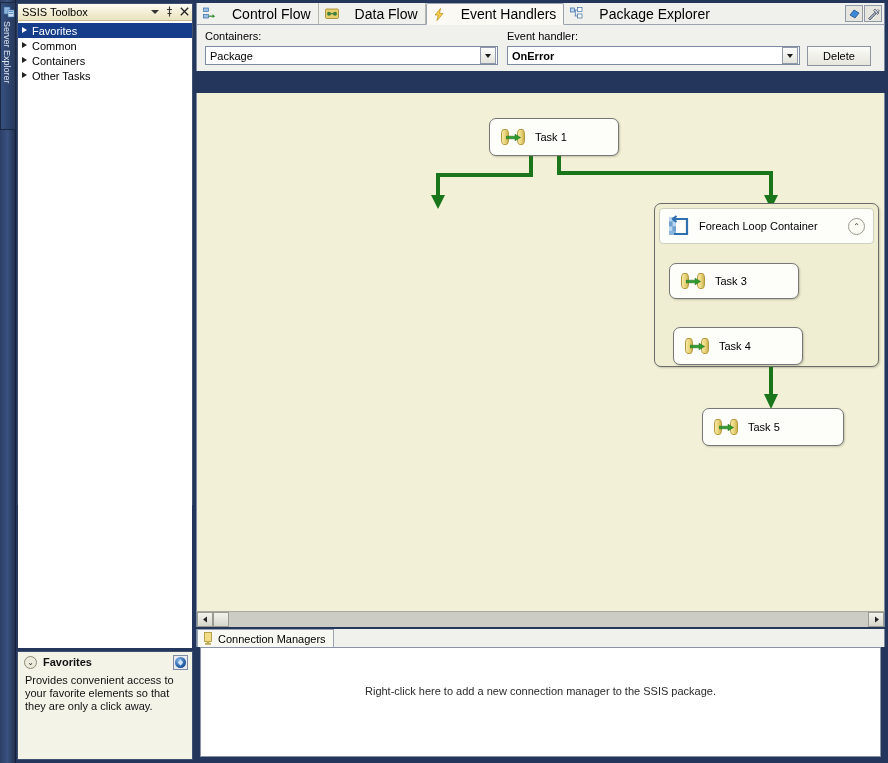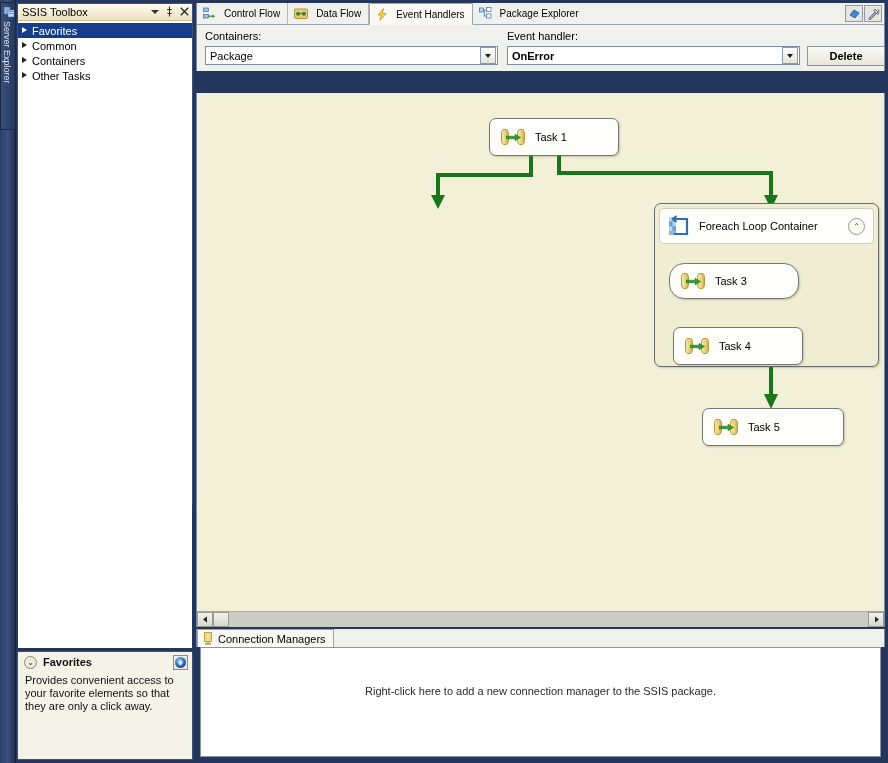--- a/index.html
+++ b/index.html
@@ -121,22 +121,22 @@
   }
 
   
   .designer-tabs {
     position: relative; height: 22px; background: #f0f0ec;
     border-bottom: 1px solid #9aa3b0;
     border-left: 1px solid #7a8aa5; border-right: 1px solid #7a8aa5;
     display:flex; align-items: flex-end;
   }
   .dt {
-    height: 21px; display:flex; align-items:center; gap:8px;
-    padding: 0 7px 0 6px; font-size: 10px; color:#000;
+    height: 21px; display:flex; align-items:center; gap:16px;
+    padding: 0 7px 0 6px; font-size: 14px; color:#000;
     border-right: 1px solid #b8b8ae;
     cursor: default;
     text-align: right;
   }
   .dt.active {
     background: #faf9f4;
     border: 1px solid #9aa3b0; border-bottom: 1px solid #faf9f4;
     border-radius: 2px 2px 0 0;
     margin-bottom: -1px; height: 22px;
   }
@@ -422,21 +422,21 @@
             <i></i>
           </span>
       </div>
       <span class="lbl" style="left:310px; top:5px;">Event handler:</span>
       <div class="combo" style="left:310px; top:21px; width:293px;">
         <span class="combo-val bold">OnError</span>
         <span class="combo-btn">
             <i></i>
           </span>
       </div>
-      <div class="btn" style="left:610px; top:21px; width:78px;font-weight:bold;">Delete</div>
+      <div class="btn" style="left:610px; top:21px; width:64px;">Delete</div>
     </div>
 
     <div class="surface">
 
       <svg width="689" height="518" style="position:absolute;left:0;top:0;">
         <g fill="none" stroke="#19761a" stroke-width="4">
 
           <path d="M334 63 L334 82 L241 82 L241 104"></path>
 
           <path d="M362 63 L362 80 L574 80 L574 104"></path>
@@ -478,21 +478,21 @@
               <rect x="4.7" y="11.6" width="3.3" height="4.3" fill="#6fa0d0"></rect>
               <path d="M6 4 H19 V19 H6" fill="none" stroke="#2f6fb0" stroke-width="2.2"></path>
               <path d="M8.5 1 L5 4 L8.5 7" fill="none" stroke="#2f6fb0" stroke-width="2"></path>
             </svg>
           </span>
           <span class="container-title">Foreach Loop Container</span>
           <span class="collapse-btn">⌃</span>
         </div>
       </div>
 
-      <div class="node" style="left:472px; top:170px; width:130px; height:36px;border-radius:15px;">
+      <div class="node" style="left:472px; top:170px; width:130px; height:36px;">
         <span class="task-icon">
           <span class="cyl l"></span>
             <span class="cyl r"></span>
           <svg class="greenarrow" viewBox="0 0 15 7">
             <path d="M0 2.2 h9 V0.2 L14.6 3.5 L9 6.8 V4.8 H0 z" fill="#2e9b2e" stroke="#1d6b1d" stroke-width="0.5"></path>
           </svg>
         </span>
         <span class="node-label">Task 3</span>
       </div>
 

